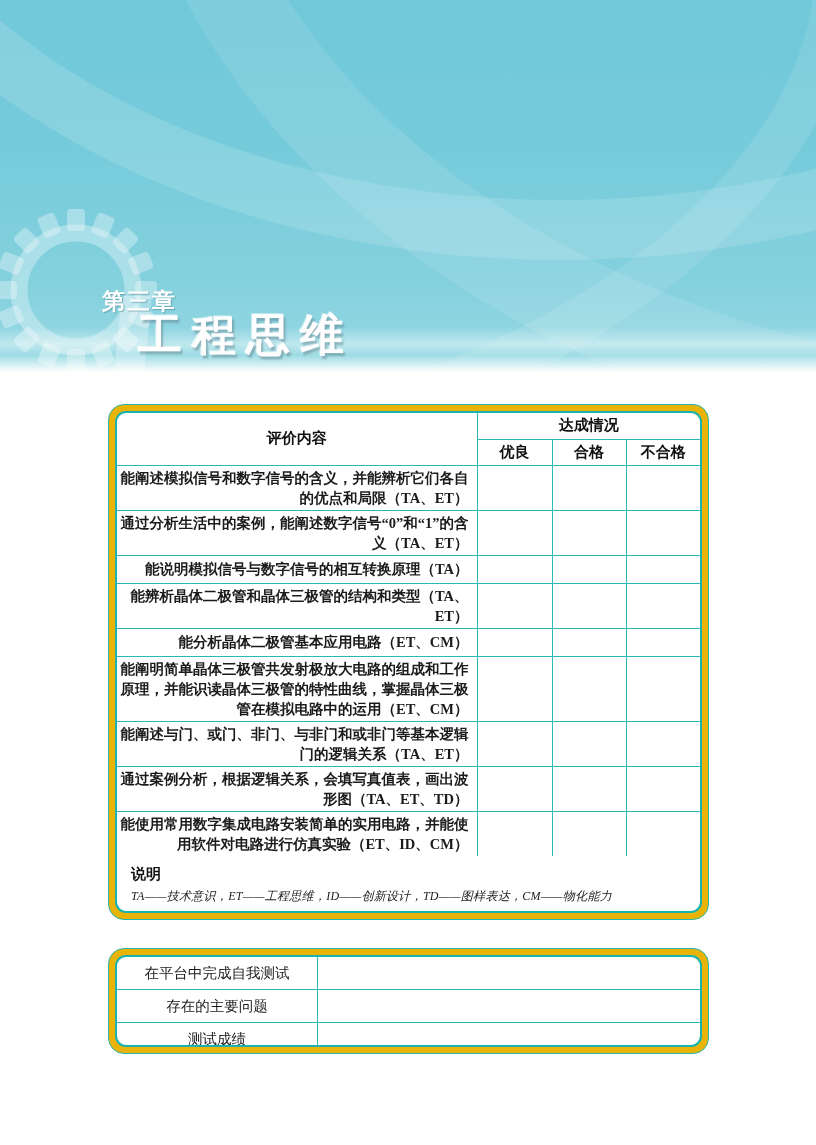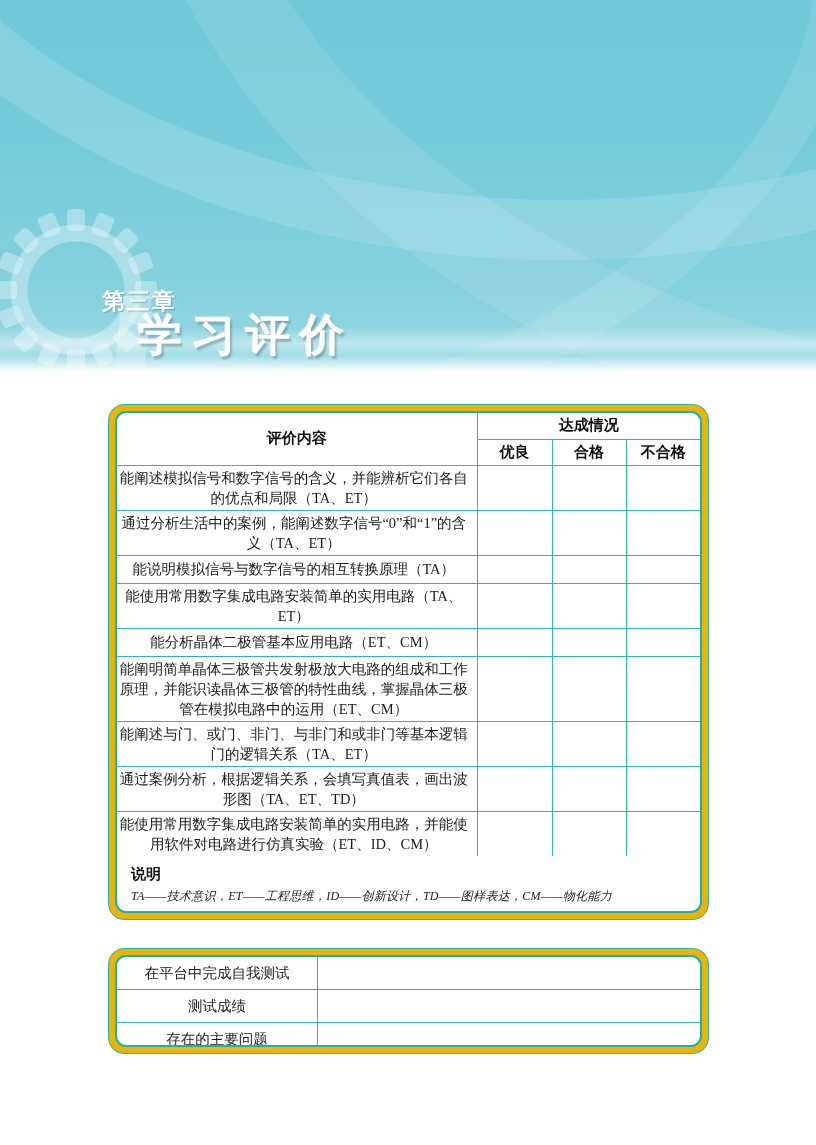--- a/index.html
+++ b/index.html
@@ -60,21 +60,21 @@
     font-family:"Liberation Sans","DejaVu Sans",sans-serif;
   }
   .eval-table .col-content{width:360px;}
   .eval-table .col-s1{width:75px;}
   .eval-table .col-s2{width:74px;}
   .eval-table .col-s3{width:74px;}
   .eval-table thead tr{height:26px;}
   .eval-table td.criterion{
     font-family:"Liberation Serif","DejaVu Serif",serif;
     font-size:14.5px;line-height:20px;color:#1b1b1b;
-    padding:2px 8px 2px 2px;text-align:center;vertical-align:middle;
+    padding:2px 8px 2px 2px;text-align:right;vertical-align:middle;font-weight:bold;
   }
   tr.h40{height:40px;} tr.h28{height:28px;margin-left:12px;} tr.h62{height:62px;margin-left:20px;} tr.h44{height:44px;margin-left:24px;}
   .note{padding:9px 14px 0 14px;}
   .note-title{font-size:15px;font-weight:bold;color:#111;margin-bottom:4px;font-family:Liberation Serif, serif;}
   .note-text{
     font-family:"Liberation Serif","DejaVu Serif",serif;font-style:italic;
     font-size:12px;color:#1b1b1b;letter-spacing:0.3px;
   }
   
   .self-table td{border:1px solid #2ab8b3;height:30px;}
@@ -111,21 +111,21 @@
         <rect x="-9" y="-81" width="18" height="22" rx="4" transform="rotate(270)"></rect>
         <rect x="-9" y="-81" width="18" height="22" rx="4" transform="rotate(292.5)"></rect>
         <rect x="-9" y="-81" width="18" height="22" rx="4" transform="rotate(315)"></rect>
         <rect x="-9" y="-81" width="18" height="22" rx="4" transform="rotate(337.5)"></rect>
       </g>
     </g>
   </svg>
 
   <div class="numeral-bar"></div>
   <div class="chapter">第三章</div>
-  <h1 class="title">学习评价</h1>
+  <h1 class="title">工程思维</h1>
 </header>
 
 <section class="card eval-card">
   <div class="inner">
     <table class="eval-table">
       <colgroup>
         <col class="col-content">
           <col class="col-s1">
           <col class="col-s2">
           <col class="col-s3">
@@ -154,21 +154,21 @@
           <td></td>
           <td></td>
         </tr>
         <tr class="h28">
           <td class="criterion">能说明模拟信号与数字信号的相互转换原理（TA）</td>
           <td></td>
           <td></td>
           <td></td>
         </tr>
         <tr class="h28">
-          <td class="criterion">能使用常用数字集成电路安装简单的实用电路（TA、ET）</td>
+          <td class="criterion">能辨析晶体二极管和晶体三极管的结构和类型（TA、ET）</td>
           <td></td>
           <td></td>
           <td></td>
         </tr>
         <tr class="h28">
           <td class="criterion">能分析晶体二极管基本应用电路（ET、CM）</td>
           <td></td>
           <td></td>
           <td></td>
         </tr>
@@ -207,23 +207,23 @@
 
 <section class="card self-card">
   <div class="inner">
     <table class="self-table">
       <tbody>
         <tr>
           <td class="lbl">在平台中完成自我测试</td>
           <td></td>
         </tr>
         <tr>
+          <td class="lbl">存在的主要问题</td>
+          <td></td>
+        </tr>
+        <tr>
           <td class="lbl">测试成绩</td>
-          <td></td>
-        </tr>
-        <tr>
-          <td class="lbl">存在的主要问题</td>
           <td></td>
         </tr>
       </tbody>
     </table>
   </div>
 </section>
 
 </body></html>

